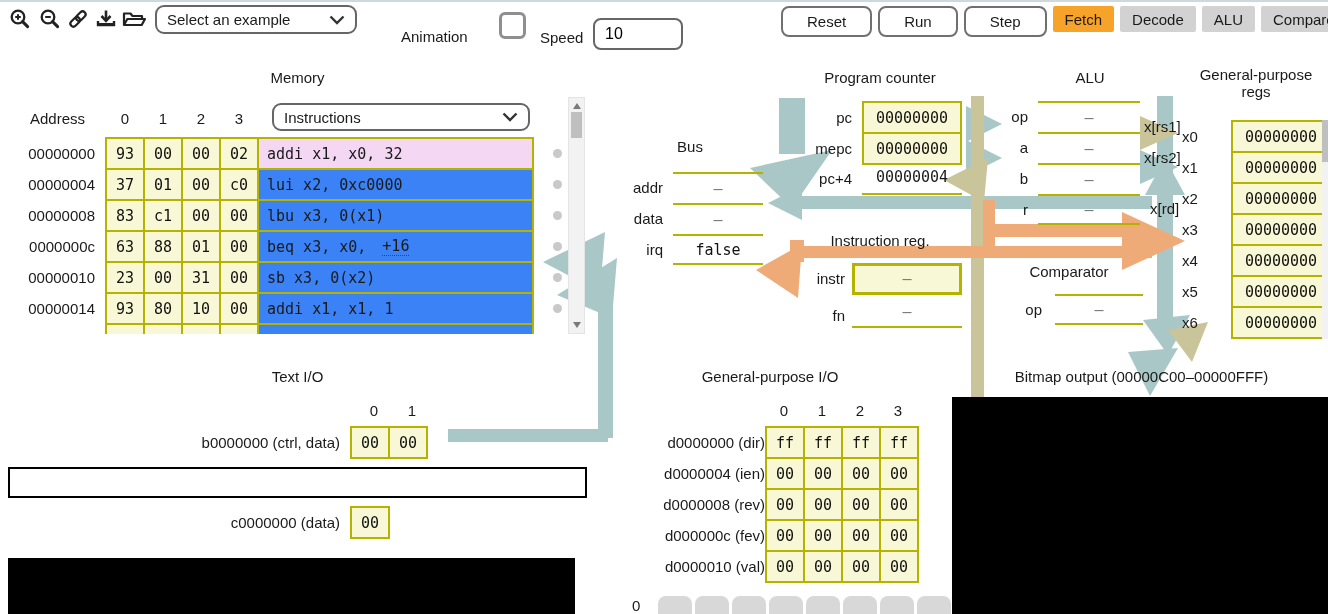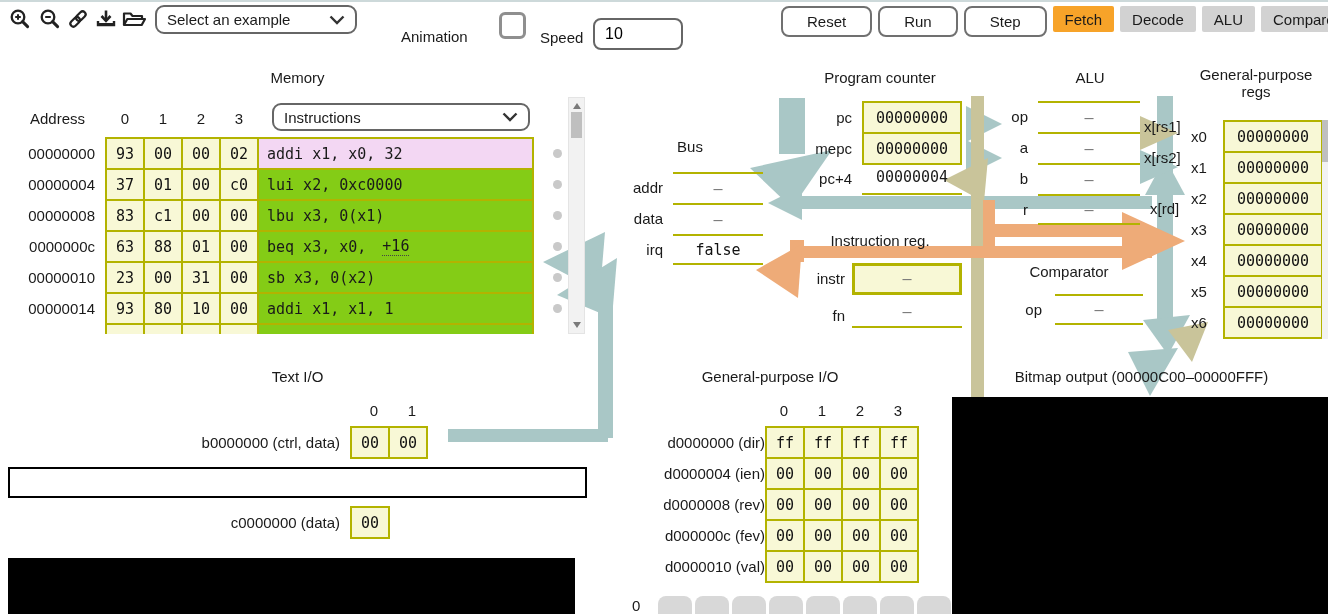--- a/index.html
+++ b/index.html
@@ -28,21 +28,21 @@
         display:flex;align-items:center;justify-content:center;
         font-family:"DejaVu Sans Mono",monospace;font-size:15px;color:#111}
 
   
   .mem-rows{overflow:hidden}
   .mrow{display:flex;height:33px;margin-top:-2px}
   .mrow:first-child{margin-top:0}
   .maddr{width:97px;padding-right:10px;box-sizing:border-box;display:flex;align-items:center;justify-content:flex-end}
   .mcell{width:40px;height:33px}
   .mcell+ .mcell, .icell{margin-left:-2px}
-  .icell{width:277px;height:33px;background:#84cc16;border:2px solid #b3b300;box-sizing:border-box;
+  .icell{width:277px;height:33px;background:#3b82f6;border:2px solid #b3b300;box-sizing:border-box;
          display:flex;align-items:center;padding-left:8px;
          font-family:"DejaVu Sans Mono",monospace;font-size:15px}
   .icell.hl{background:#f3d7f3}
   .ilink{margin-left:16px;border-bottom:1px dotted #444}
   .ilink:empty{display:none}
   .bhdr{width:38px;text-align:center}
   .dot{width:9px;height:9px;border-radius:50%;background:#c9c9c9}
 
   
   .sb-track{background:#f2f2f2;border:1px solid #e4e4e4;box-sizing:border-box}
@@ -53,21 +53,21 @@
   
   .flabel{display:flex;align-items:center;justify-content:flex-end;height:31px}
   .fval{display:flex;align-items:center;justify-content:center;height:31px;box-sizing:border-box;
         border-top:2px solid #b3b300;font-family:"DejaVu Sans Mono",monospace;font-size:15px;color:#7a7a7a}
   .fval.bot{border-bottom:2px solid #b3b300}
   .fval.dark{color:#111}
 
   
   .rrow{display:flex;height:33px;margin-top:-2px;align-items:center}
   .rrow:first-child{margin-top:0}
-  .rlabel{width:34px;text-align:center;margin-right:7px}
+  .rlabel{width:34px;text-align:left;margin-right:15px}
   .rbox{width:100px;height:33px}
   .grow{display:flex;height:33px;margin-top:-2px}
   .grow:first-child{margin-top:0}
   .glabel{width:165px;box-sizing:border-box;display:flex;align-items:center;justify-content:flex-end}
   .gcell{width:40px;height:33px}
   .gcell+ .gcell{margin-left:-2px}
   .ghdr{width:38px;text-align:center}
   .pushbtn{width:34px;height:30px;border-radius:8px;background:#d8d8d8}
 
   .text-input{border:2px solid #000;box-sizing:border-box;background:#fff;outline:none;

